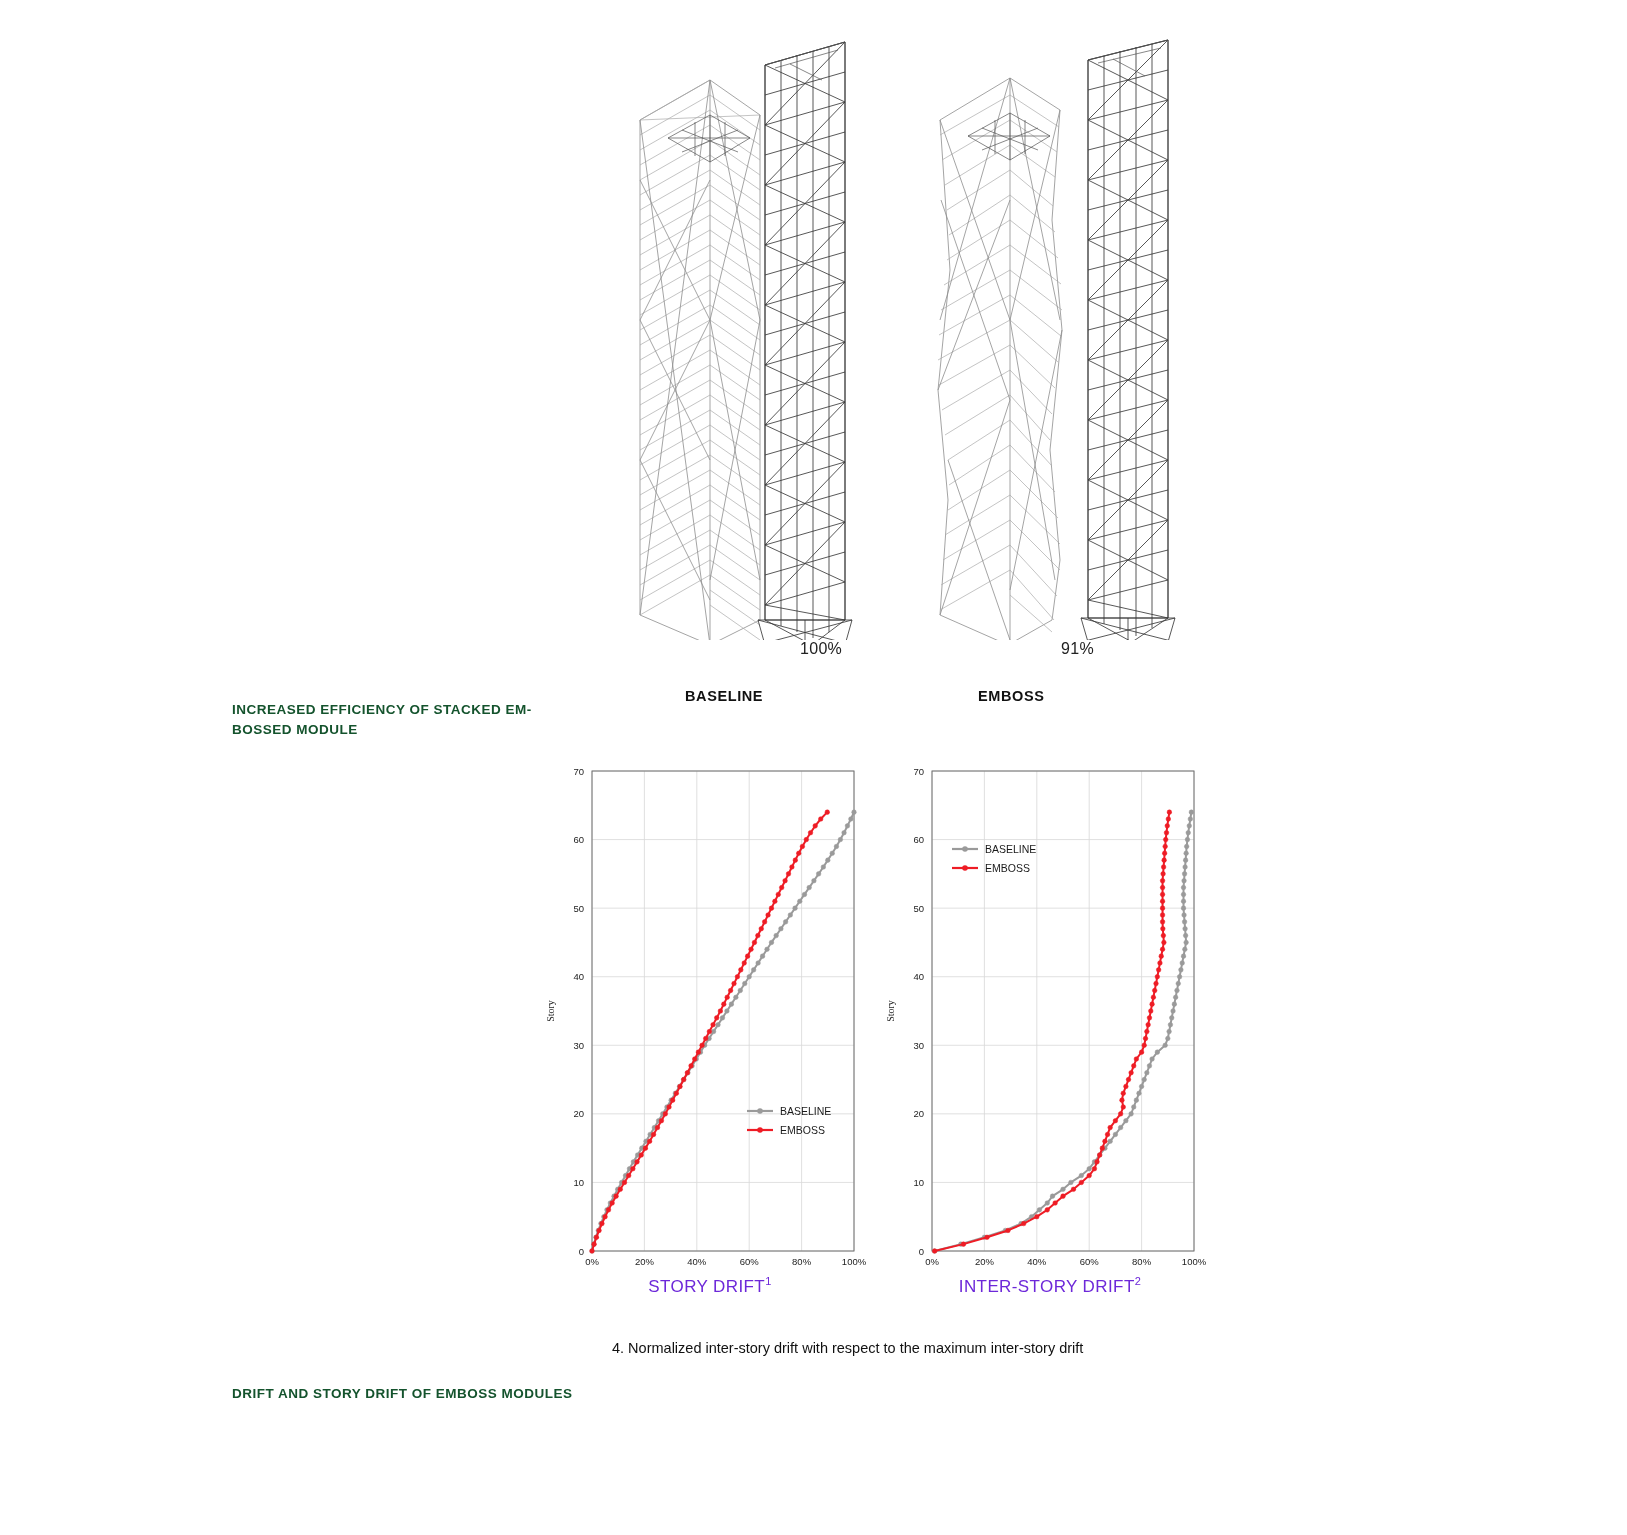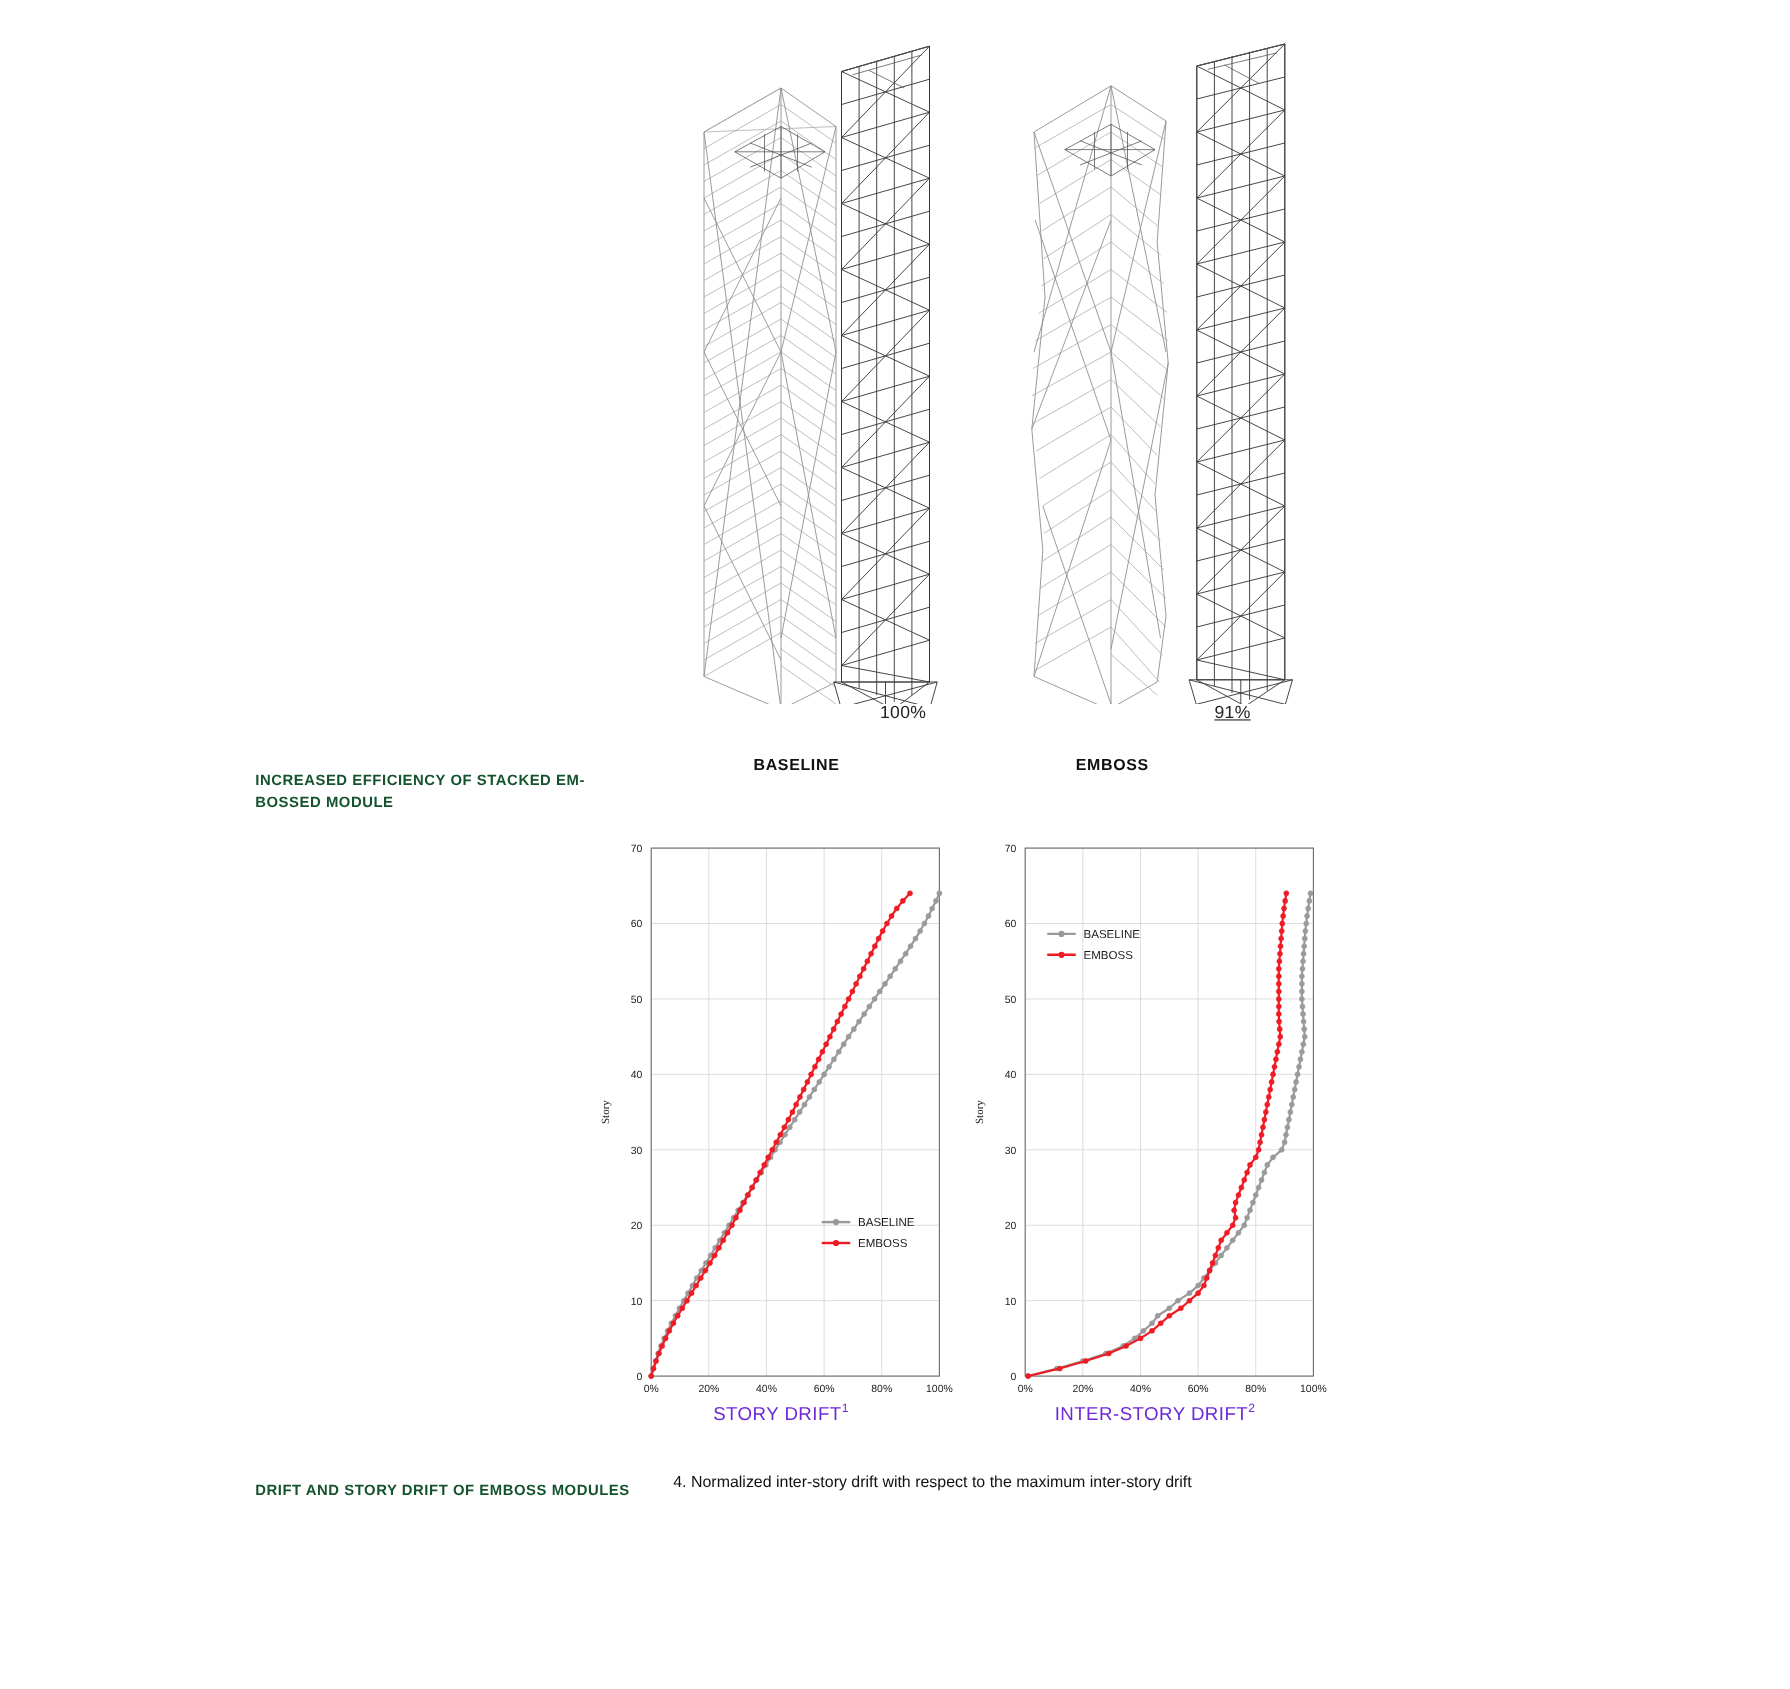--- a/index.html
+++ b/index.html
@@ -33,21 +33,21 @@
     width: 660px;
     height: 26px;
   }
   .pct {
     position: absolute;
     font-size: 16px;
     color: #222;
     letter-spacing: 0.3px;
   }
   #pct-baseline { left: 200px; }
-  #pct-emboss   { left: 504px; text-decoration: underline; }
+  #pct-emboss   { left: 461px; }
 
   .model-row {
     position: absolute;
     top: 688px;
     left: 600px;
     width: 700px;
     height: 24px;
   }
   .model-label {
     position: absolute;
@@ -68,21 +68,21 @@
     line-height: 1.5;
     color: #14532d;
   }
   #caption-top {
     left: 232px;
     top: 700px;
     width: 310px;
   }
   #caption-bottom {
     left: 232px;
-    top: 1345px;
+    top: 1384px;
     width: 360px;
   }
 
   
   #charts {
     position: absolute;
     left: 540px;
     top: 755px;
     width: 700px;
     height: 520px;

